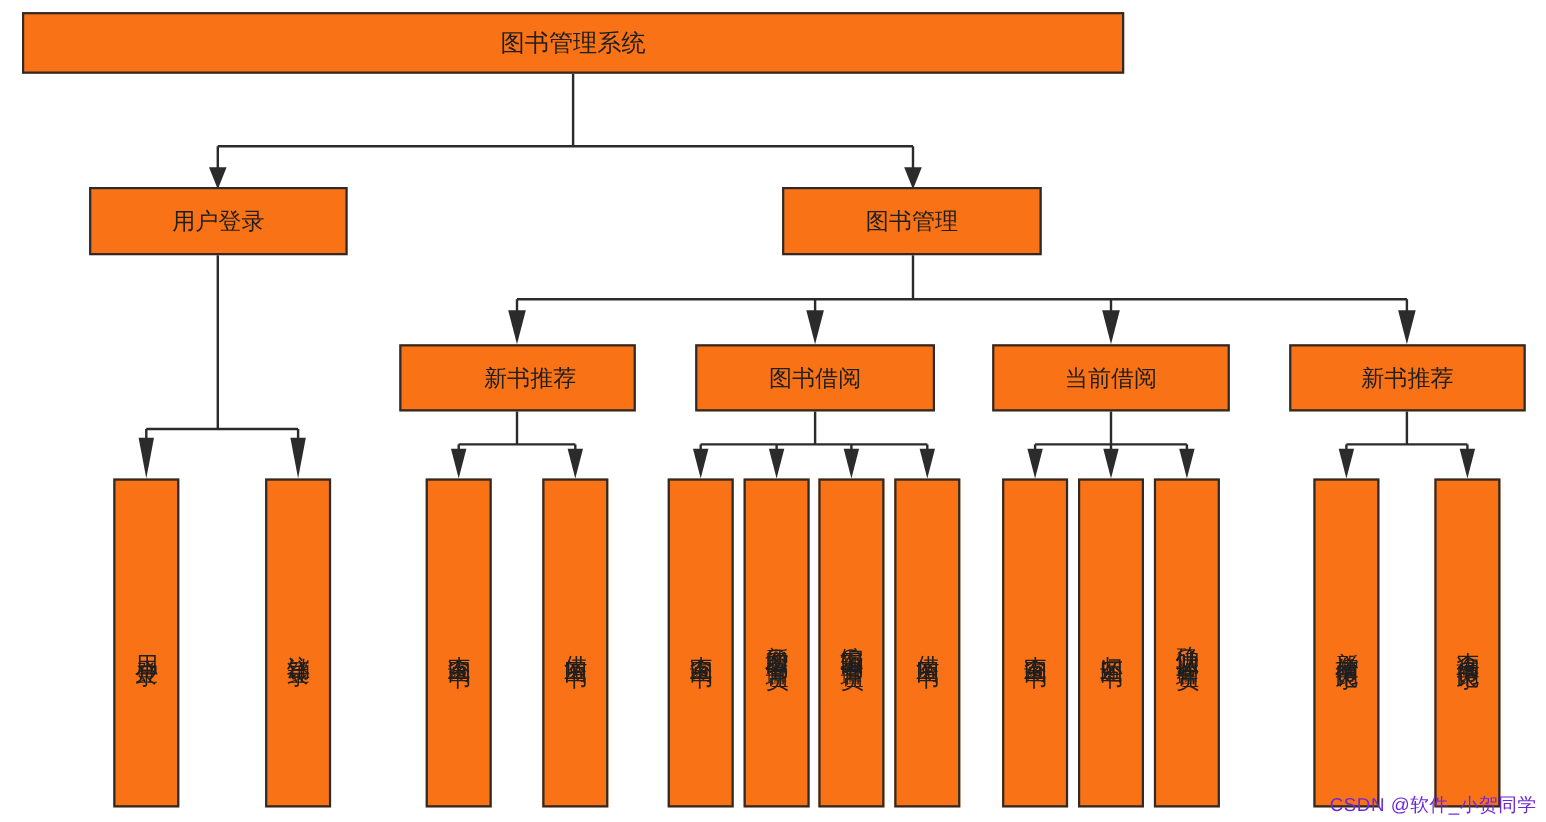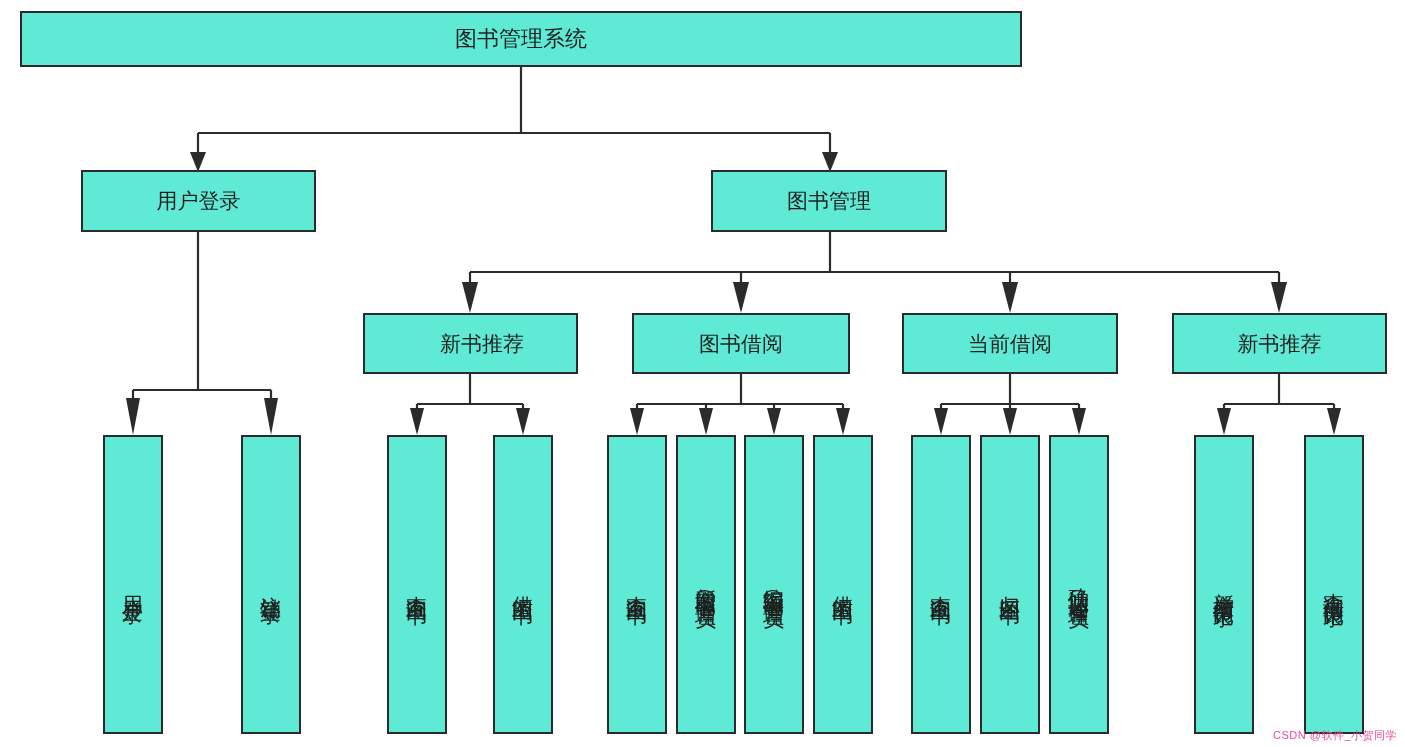--- a/index.html
+++ b/index.html
@@ -35,21 +35,21 @@
   }
   #connectors polygon.arrowhead {
     fill: #2b2b2b;
     stroke: none;
   }
   
   .node {
     position: absolute;
     box-sizing: border-box;
     border: 2.2px solid #2b2b2b;
-    background: #5eead4;
+    background: #f97316;
     display: flex;
     align-items: center;
     justify-content: center;
     text-align: center;
     color: #1f1f1f;
   }
   .node.root {
     font-size: 22px;
   }
   .node.level2 {
@@ -71,22 +71,22 @@
     letter-spacing: 3px;
     line-height: 1;
     white-space: nowrap;
     text-align: center;
   }
   
   #watermark {
     position: absolute;
     right: 8px;
     bottom: 4px;
-    font-size: 11px;
-    color: #ec4899;
+    font-size: 17px;
+    color: #6d28d9;
     letter-spacing: 0.5px;
     white-space: nowrap;
     user-select: none;
   }
 </style>
 </head>
 <body>
 
 <div id="canvas">
 

